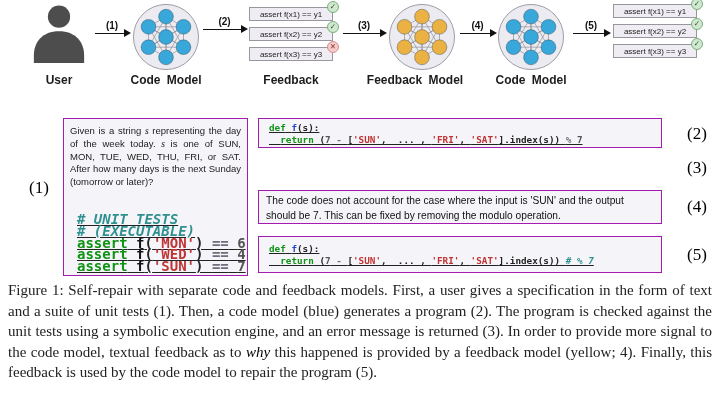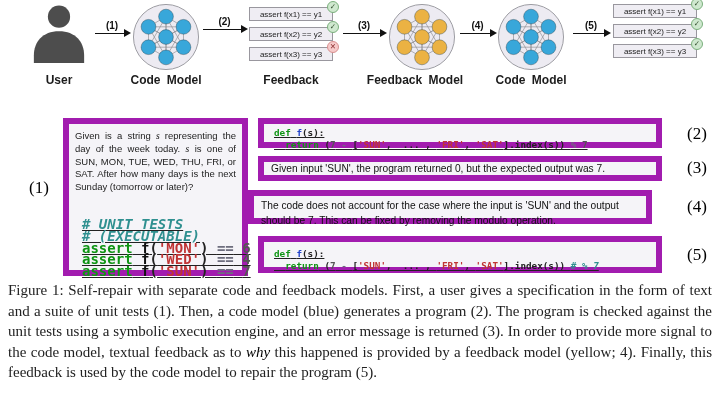--- a/index.html
+++ b/index.html
@@ -28,21 +28,21 @@
   .test-box{position:relative;height:14px;box-sizing:border-box;border:1px solid #99979e;
             background:var(--test-box-fill,#efedf3);display:flex;align-items:center;justify-content:center;}
   .test-text{font-size:8px;color:#222;white-space:nowrap;}
   .badge{position:absolute;right:-7px;top:-7px;width:12px;height:12px;border-radius:50%;
          display:flex;align-items:center;justify-content:center;font-size:7.5px;line-height:1;
          box-sizing:border-box;}
   .badge.pass{background:var(--pass-badge-fill,#cfe8cf);border:1px solid var(--pass-badge-border,#7bb07d);color:#34502f;}
   .badge.fail{background:var(--fail-badge-fill,#f6caca);border:1px solid var(--fail-badge-border,#d89090);color:#8c2f2f;}
 
   
-  .panel{position:absolute;box-sizing:border-box;border:6px solid #a21caf;background:var(--panel-fill,#f5f4f8);}
+  .panel{position:absolute;box-sizing:border-box;border:1px solid #a21caf;background:var(--panel-fill,#f5f4f8);}
   .panel-num{position:absolute;width:34px;text-align:center;
              font-family:"Liberation Serif",serif;font-size:17px;color:#000;}
   .spec-prose{font-size:9.5px;line-height:12.8px;text-align:justify;padding:6px 6px 2px 6px;color:#101010;}
   .mvar{font-family:"Liberation Serif",serif;font-style:italic;}
   .codeblock{font-family:"DejaVu Sans Mono",monospace;font-weight:bold;white-space:pre;color:#222;text-decoration:underline;}
   .spec-code{font-size:14px;line-height:11.8px;padding:4px 0 0 13px;margin-top:19px;}
   .panel-code{font-size:9.3px;line-height:12px;}
   .prose-line{font-size:10.2px;color:#101010;}
   .code-line{white-space:pre;}
 
@@ -231,26 +231,23 @@
   <div class="panel" style="left:63px;top:118px;width:185px;height:158px;">
     <div class="spec-prose"><span class="pl">Given is a string </span><span class="mvar">s</span><span class="pl"> representing the day of the week today.  </span><span class="mvar">s</span><span class="pl"> is one of SUN, MON, TUE, WED, THU, FRI, or SAT. After how many days is the next Sunday (tomorrow or later)?</span></div>
     <div class="codeblock spec-code"><div class="code-line"><span class="com"># UNIT TESTS</span></div><div class="code-line"><span class="com"># (EXECUTABLE)</span></div><div class="code-line"><span class="kw">assert</span><span class="pl"> </span><span class="fnb">f</span><span class="pl">(</span><span class="str">'MON'</span><span class="pl">) </span><span class="op">==</span><span class="pl"> </span><span class="num">6</span></div><div class="code-line"><span class="kw">assert</span><span class="pl"> </span><span class="fnb">f</span><span class="pl">(</span><span class="str">'WED'</span><span class="pl">) </span><span class="op">==</span><span class="pl"> </span><span class="num">4</span></div><div class="code-line"><span class="kw">assert</span><span class="pl"> </span><span class="fnb">f</span><span class="pl">(</span><span class="str">'SUN'</span><span class="pl">) </span><span class="op">==</span><span class="pl"> </span><span class="num">7</span></div></div>
   </div>
 
   <div class="panel" style="left:258px;top:118px;width:404px;height:30px;padding:3px 0 0 10px;">
     <div class="codeblock panel-code"><div class="code-line"><span class="kw">def</span><span class="pl"> </span><span class="fn">f</span><span class="pl">(s):</span></div><div class="code-line"><span class="pl">  </span><span class="kw">return</span><span class="pl"> (</span><span class="num">7</span><span class="op"> - </span><span class="pl">[</span><span class="str">'SUN'</span><span class="pl">,  ... , </span><span class="str">'FRI'</span><span class="pl">, </span><span class="str">'SAT'</span><span class="pl">].index(s)) </span><span class="op">% </span><span class="num">7</span></div></div>
   </div>
   <div class="panel-num" style="left:680px;top:124px;">(2)</div>
 
-  <div class="panel" style="left:258px;top:156px;width:404px;height:25px;display:flex;align-items:center;padding-left:7px;">
-    <span class="prose-line">Given input 'SUN', the program returned 0, but the expected output was 7.</span>
-  </div>
   <div class="panel-num" style="left:680px;top:158px;">(3)</div>
 
-  <div class="panel" style="left:248px;top:190px;width:404px;height:34px;padding:2px 7px;">
+  <div class="panel" style="left:258px;top:190px;width:404px;height:34px;padding:2px 7px;">
     <span class="prose-line" style="line-height:15px;display:block;">The code does not account for the case where the input is 'SUN' and the output should be 7. This can be fixed by removing the modulo operation.</span>
   </div>
   <div class="panel-num" style="left:680px;top:197px;">(4)</div>
 
   <div class="panel" style="left:258px;top:236px;width:404px;height:37px;padding:6px 0 0 10px;">
     <div class="codeblock panel-code"><div class="code-line"><span class="kw">def</span><span class="pl"> </span><span class="fn">f</span><span class="pl">(s):</span></div><div class="code-line"><span class="pl">  </span><span class="kw">return</span><span class="pl"> (</span><span class="num">7</span><span class="op"> - </span><span class="pl">[</span><span class="str">'SUN'</span><span class="pl">,  ... , </span><span class="str">'FRI'</span><span class="pl">, </span><span class="str">'SAT'</span><span class="pl">].index(s)) </span><span class="com"># % 7</span></div></div>
   </div>
   <div class="panel-num" style="left:680px;top:245px;">(5)</div>
 
   <div class="caption"><span class="pl">Figure 1: Self-repair with separate code and feedback models. First, a user gives a specification in the form of text and a suite of unit tests (1). Then, a code model (blue) generates a program (2). The program is checked against the unit tests using a symbolic execution engine, and an error message is returned (3). In order to provide more signal to the code model, textual feedback as to </span><span class="i">why</span><span class="pl"> this happened is provided by a feedback model (yellow; 4). Finally, this feedback is used by the code model to repair the program (5).</span></div>

